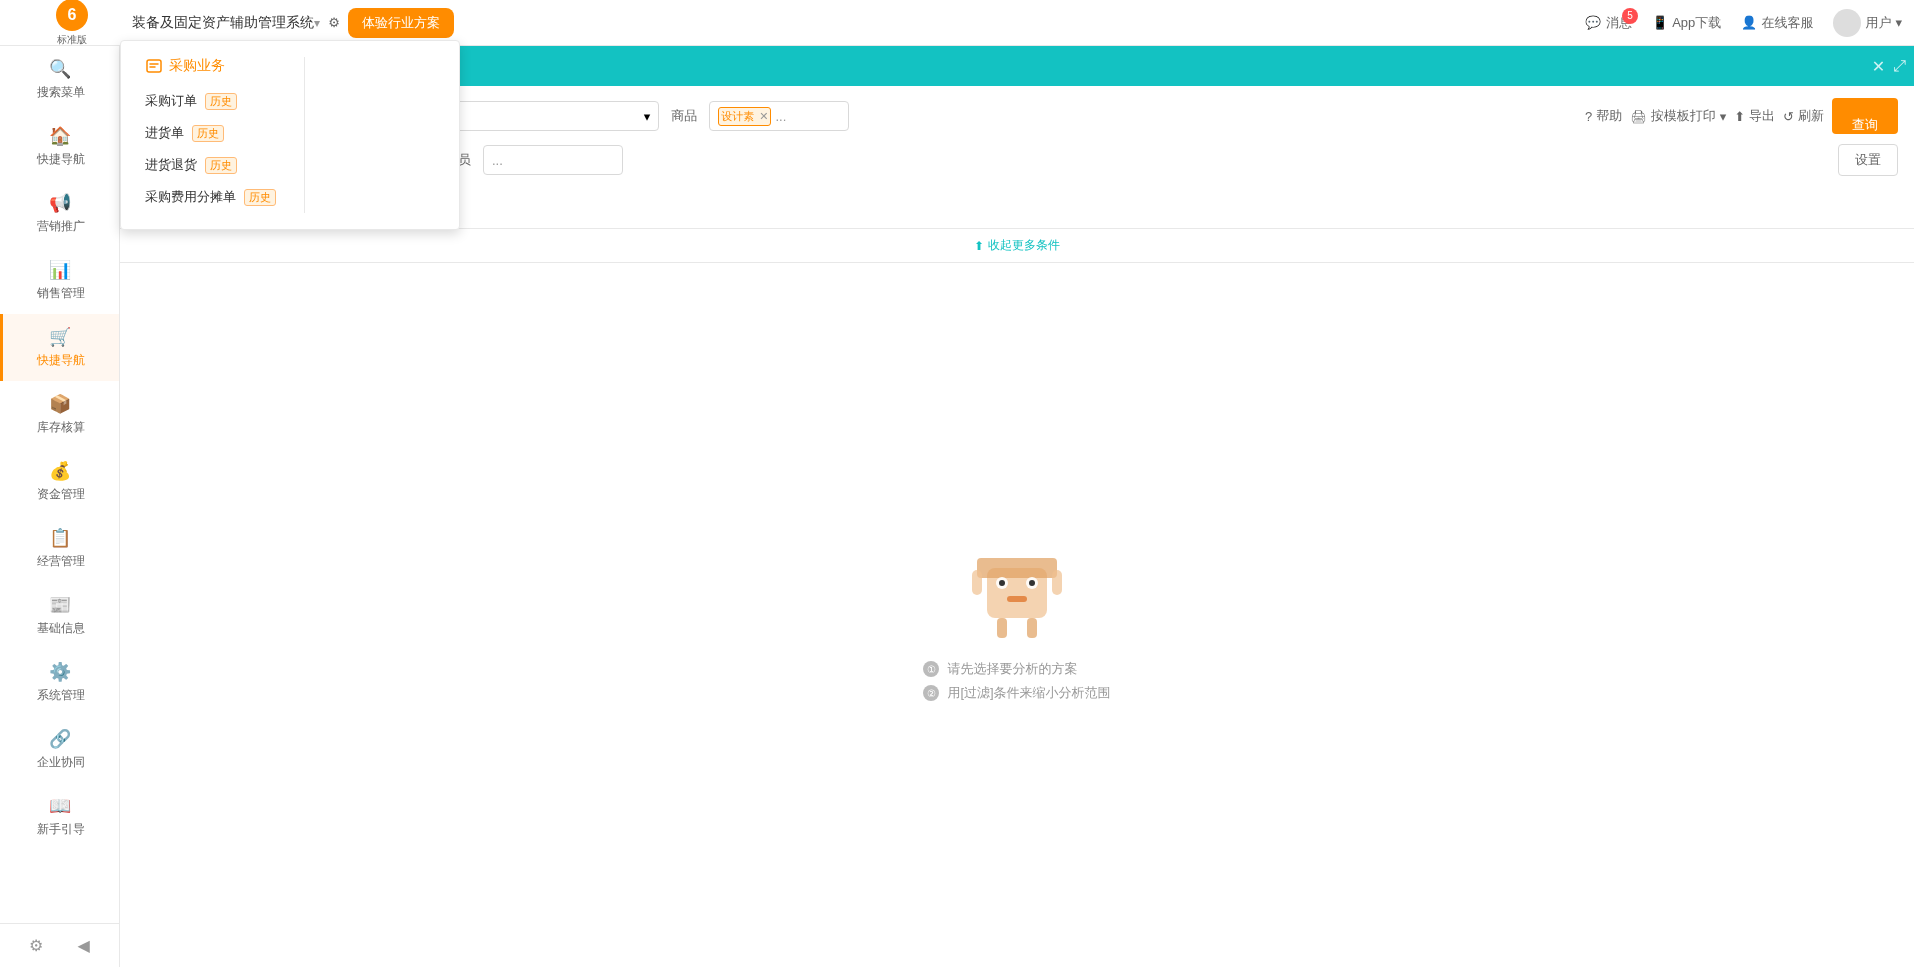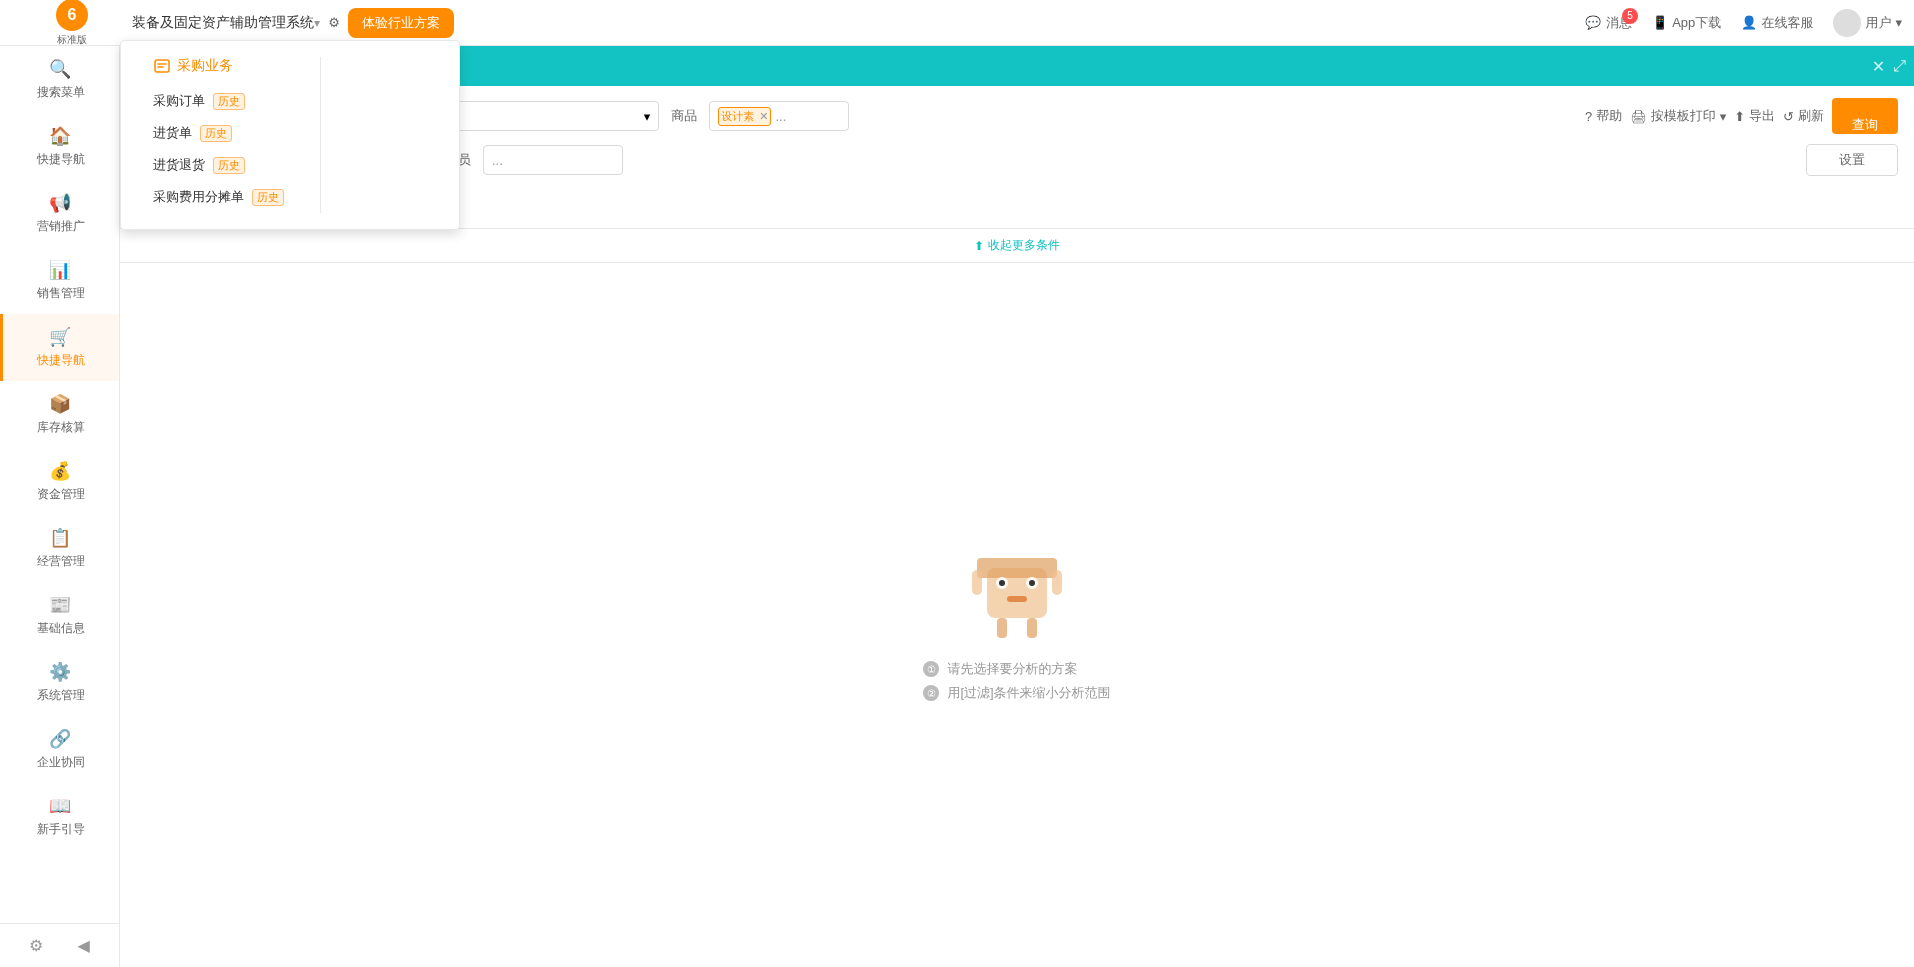--- a/index.html
+++ b/index.html
@@ -285,21 +285,21 @@
       padding: 18px 20px;
       font-size: 13px;
       cursor: pointer;
       height: 32px;
     }
     .btn-setting {
       background: #fff;
       color: #666;
       border: 1px solid #d9d9d9;
       border-radius: 4px;
-      padding: 6px 32px;
+      padding: 6px 16px;
       font-size: 13px;
       cursor: pointer;
       height: 32px;
     }
     .collapse-bar {
       display: flex;
       align-items: center;
       justify-content: center;
       padding: 8px;
       cursor: pointer;
@@ -366,21 +366,21 @@
       border: 1px solid #e8e8e8;
       border-radius: 4px;
       box-shadow: 0 4px 12px rgba(0,0,0,0.15);
       z-index: 200;
       min-width: 340px;
       padding: 12px 0;
     }
     .dropdown-section {
       display: inline-block;
       vertical-align: top;
-      padding: 0 32px;
+      padding: 0 24px;
       min-width: 160px;
     }
     .dropdown-section-title {
       color: #ff8c00;
       font-size: 14px;
       font-weight: 500;
       margin-bottom: 10px;
       display: flex;
       align-items: center;
       gap: 6px;

